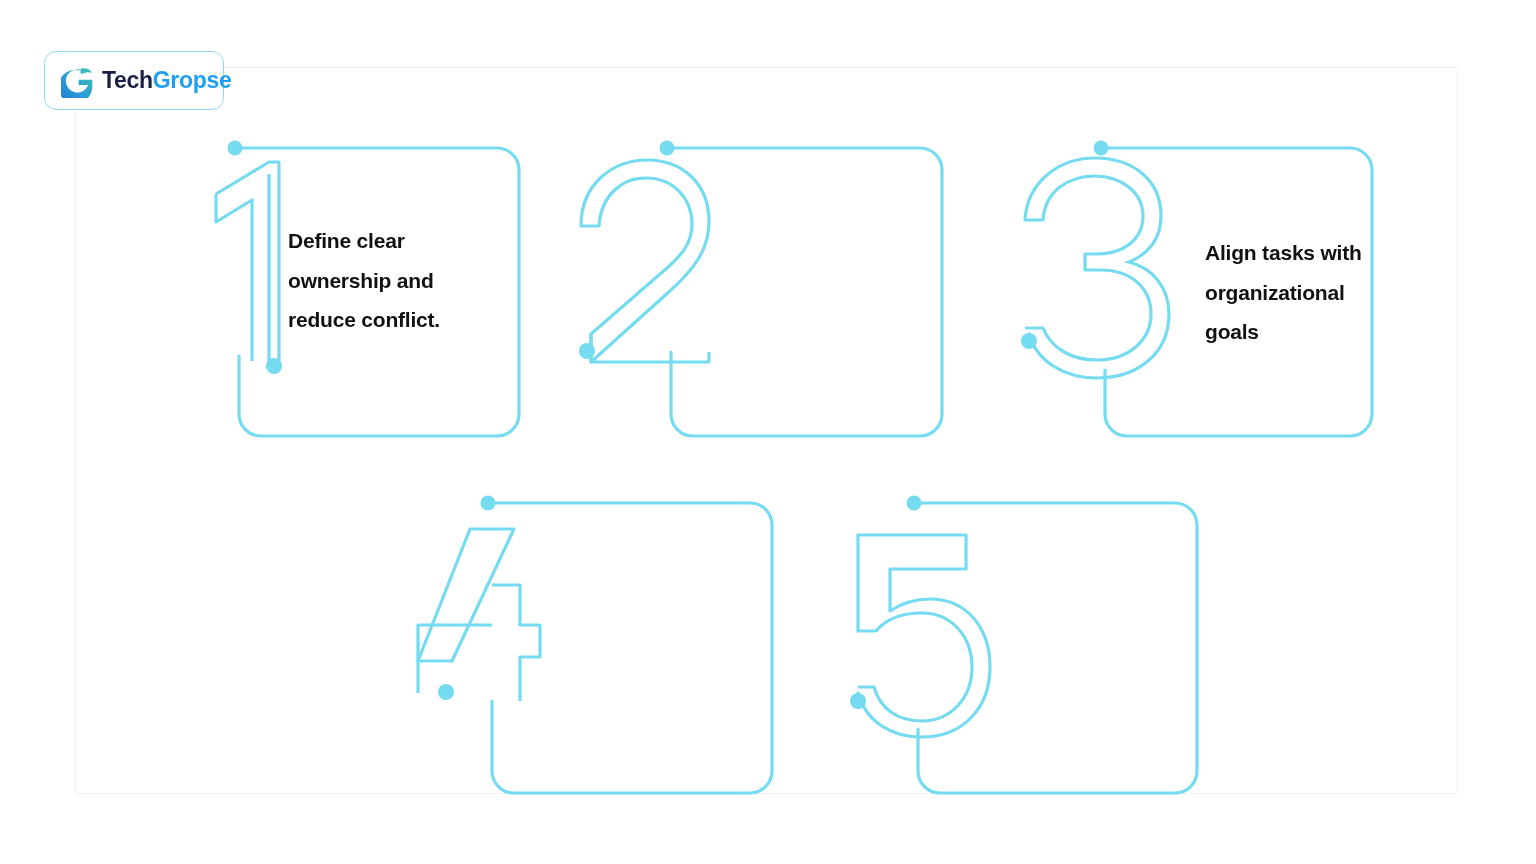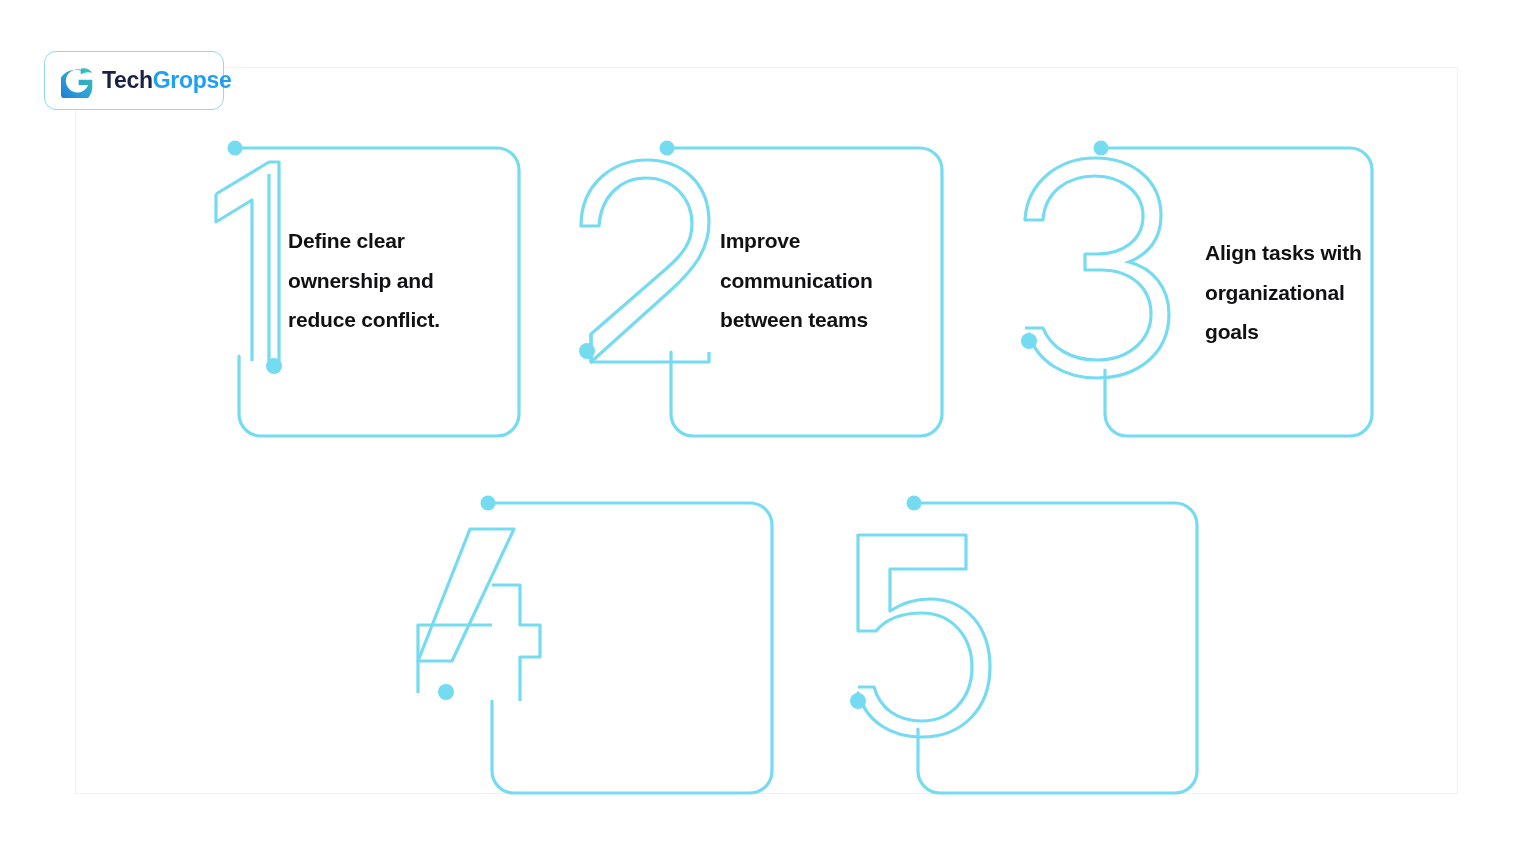--- a/index.html
+++ b/index.html
@@ -137,23 +137,20 @@
 
 <div class="card" id="card-2">
   <svg width="375" height="310" viewBox="0 0 375 310" fill="none">
     <path d="M96 10 H345 A22 22 0 0 1 367 32 V276 A22 22 0 0 1 345 298 H118 A22 22 0 0 1 96 276 V214" stroke="#74dbf0" stroke-width="3.2" stroke-linecap="round" fill="none"></path>
 
     <path d="M6 88 C6 44 40 22 72 22 C106 22 134 44 134 84 C134 112 118 132 96 152 L16 224 L16 196 L92 130 C108 116 117 104 117 86 C117 60 98 40 71 40 C46 40 26 58 24 88 Z" stroke="#74dbf0" stroke-width="3.2" stroke-linejoin="round" fill="none"></path>
     <path d="M16 224 L134 224 L134 214 M16 196 L16 224" stroke="#74dbf0" stroke-width="3.2" stroke-linejoin="round" fill="none"></path>
     <circle cx="92" cy="10" r="7.5" fill="#74dbf0"></circle>
     <circle cx="12" cy="213" r="8" fill="#74dbf0"></circle>
   </svg>
-  <div class="card-text">Improve
-communication
-between teams</div>
 </div>
 
 <div class="card" id="card-3">
   <svg width="365" height="310" viewBox="0 0 365 310" fill="none">
     <path d="M90 10 H335 A22 22 0 0 1 357 32 V276 A22 22 0 0 1 335 298 H112 A22 22 0 0 1 90 276 V232" stroke="#74dbf0" stroke-width="3.2" stroke-linecap="round" fill="none"></path>
 
     <path d="M10 82 C12 44 44 20 80 20 C118 20 146 42 146 78 C146 100 134 116 114 124 C138 130 154 150 154 176 C154 216 122 240 82 240 C50 240 22 224 14 196" stroke="#74dbf0" stroke-width="3.2" stroke-linecap="round" fill="none"></path>
     <path d="M10 82 L28 82 C30 54 52 38 80 38 C106 38 128 54 128 78 C128 102 108 116 82 116 L70 116 L70 132 L86 132 C116 132 136 150 136 176 C136 202 114 222 82 222 C56 222 36 210 28 190 L10 190" stroke="#74dbf0" stroke-width="3.2" stroke-linejoin="round" fill="none"></path>
     <circle cx="86" cy="10" r="7.5" fill="#74dbf0"></circle>
     <circle cx="14" cy="203" r="8" fill="#74dbf0"></circle>

